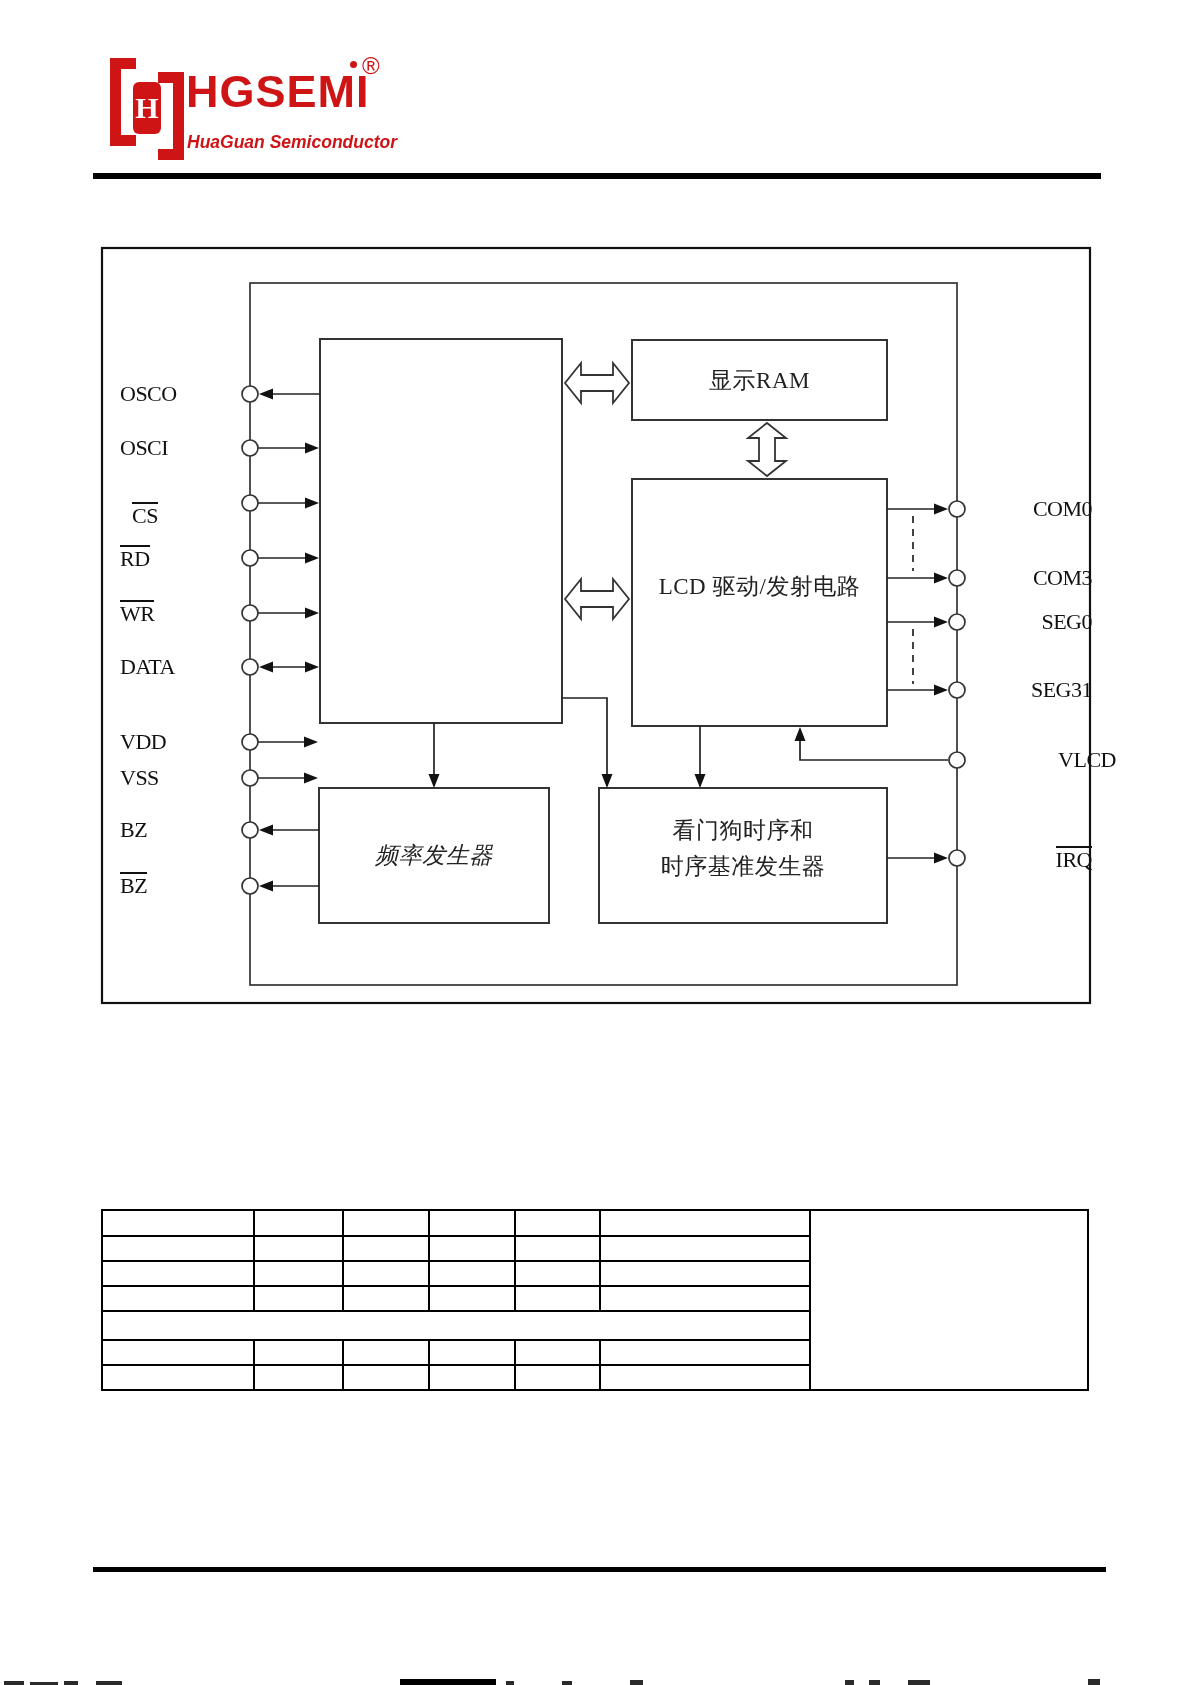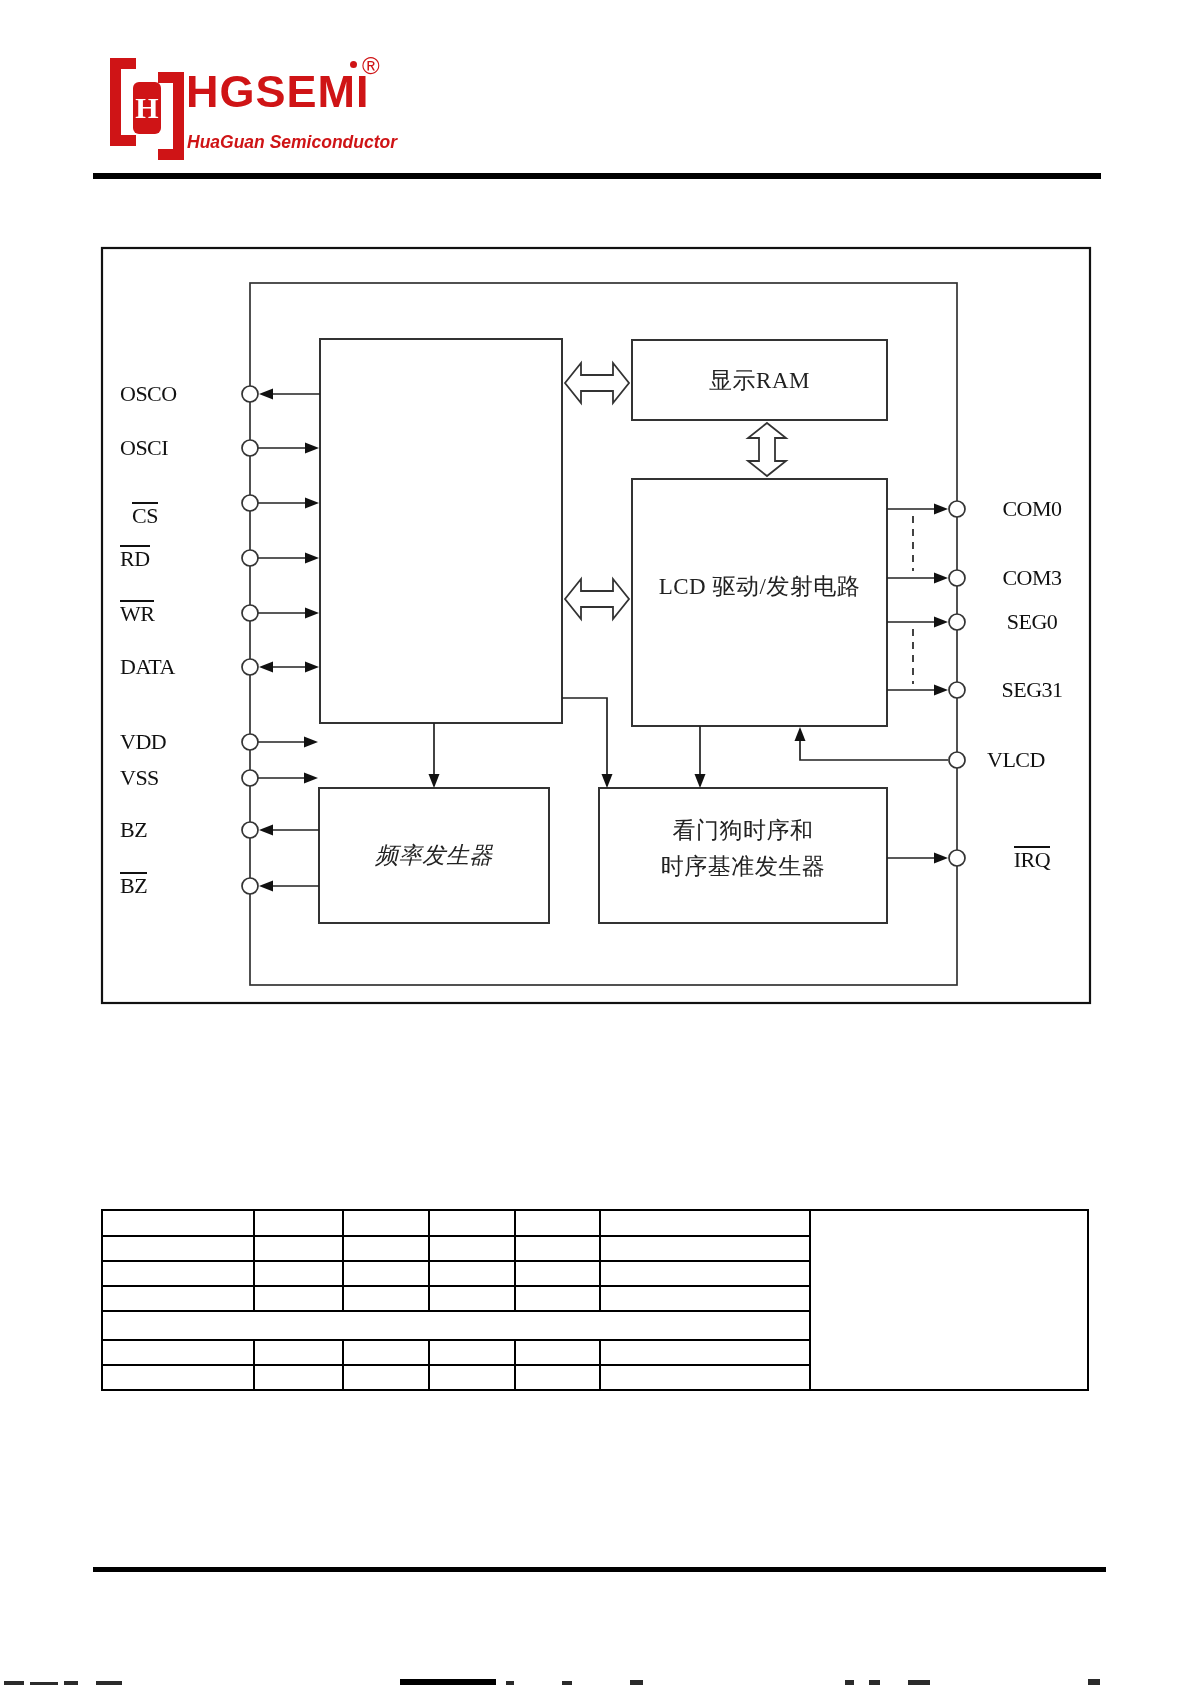--- a/index.html
+++ b/index.html
@@ -8,21 +8,21 @@
   .abs{position:absolute;}
   .rule{position:absolute;background:#000;}
   
   .brand{font-family:"Liberation Sans", sans-serif;font-weight:bold;}
   .bracket-l{position:absolute;box-sizing:border-box;border:11px solid #cf1416;border-right:none;}
   .bracket-r{position:absolute;box-sizing:border-box;border:11px solid #cf1416;border-left:none;}
   .logo-core{position:absolute;background:#cf1416;border-radius:6px;display:flex;align-items:center;justify-content:center;
              color:#fff;font-family:"Liberation Serif", serif;font-weight:bold;}
   
   .pinlab{position:absolute;font-size:22px;line-height:24px;letter-spacing:-0.5px;white-space:nowrap;}
-  .pinlab.right{text-align:center;}
+  .pinlab.right{text-align:right;}
   .pinlab.left{text-align:left;}
   .ol{display:inline-block;border-top:2px solid #111;padding-top:1px;line-height:21px;}
   .blklab{position:absolute;display:flex;align-items:center;justify-content:center;
           font-size:23px;color:#222;text-align:center;letter-spacing:0.5px;}
   .frag{position:absolute;background:#2b2b2b;}
 </style>
 </head>
 <body>
 
 <div class="page">
@@ -165,21 +165,21 @@
   <div class="pinlab left" style="left:120px;top:655px;width:118px;"><span>DATA</span></div>
   <div class="pinlab left" style="left:120px;top:730px;width:118px;"><span>VDD</span></div>
   <div class="pinlab left" style="left:120px;top:766px;width:118px;"><span>VSS</span></div>
   <div class="pinlab left" style="left:120px;top:818px;width:118px;"><span>BZ</span></div>
   <div class="pinlab left" style="left:120px;top:872px;width:118px;"><span class="ol">BZ</span></div>
 
   <div class="pinlab right" style="left:972px;top:497px;width:120px;"><span>COM0</span></div>
   <div class="pinlab right" style="left:972px;top:566px;width:120px;"><span>COM3</span></div>
   <div class="pinlab right" style="left:972px;top:610px;width:120px;"><span>SEG0</span></div>
   <div class="pinlab right" style="left:972px;top:678px;width:120px;"><span>SEG31</span></div>
-  <div class="pinlab right" style="left:956px;top:748px;width:120px;"><span>VLCD</span></div>
+  <div class="pinlab right" style="left:996px;top:748px;width:120px;"><span>VLCD</span></div>
   <div class="pinlab right" style="left:972px;top:846px;width:120px;"><span class="ol">IRQ</span></div>
 
   <div class="rule" style="left:93px;top:1567px;width:1013px;height:5px;"></div>
 
   <div class="abs" style="left:0;top:1678px;width:1192px;height:7px;overflow:hidden;">
     <div class="frag" style="left:4px;top:3px;width:20px;height:4px;"></div>
     <div class="frag" style="left:30px;top:4px;width:28px;height:3px;"></div>
     <div class="frag" style="left:64px;top:3px;width:14px;height:4px;"></div>
     <div class="frag" style="left:96px;top:3px;width:26px;height:4px;"></div>
     <div class="frag" style="left:400px;top:1px;width:96px;height:6px;background:#000;"></div>

